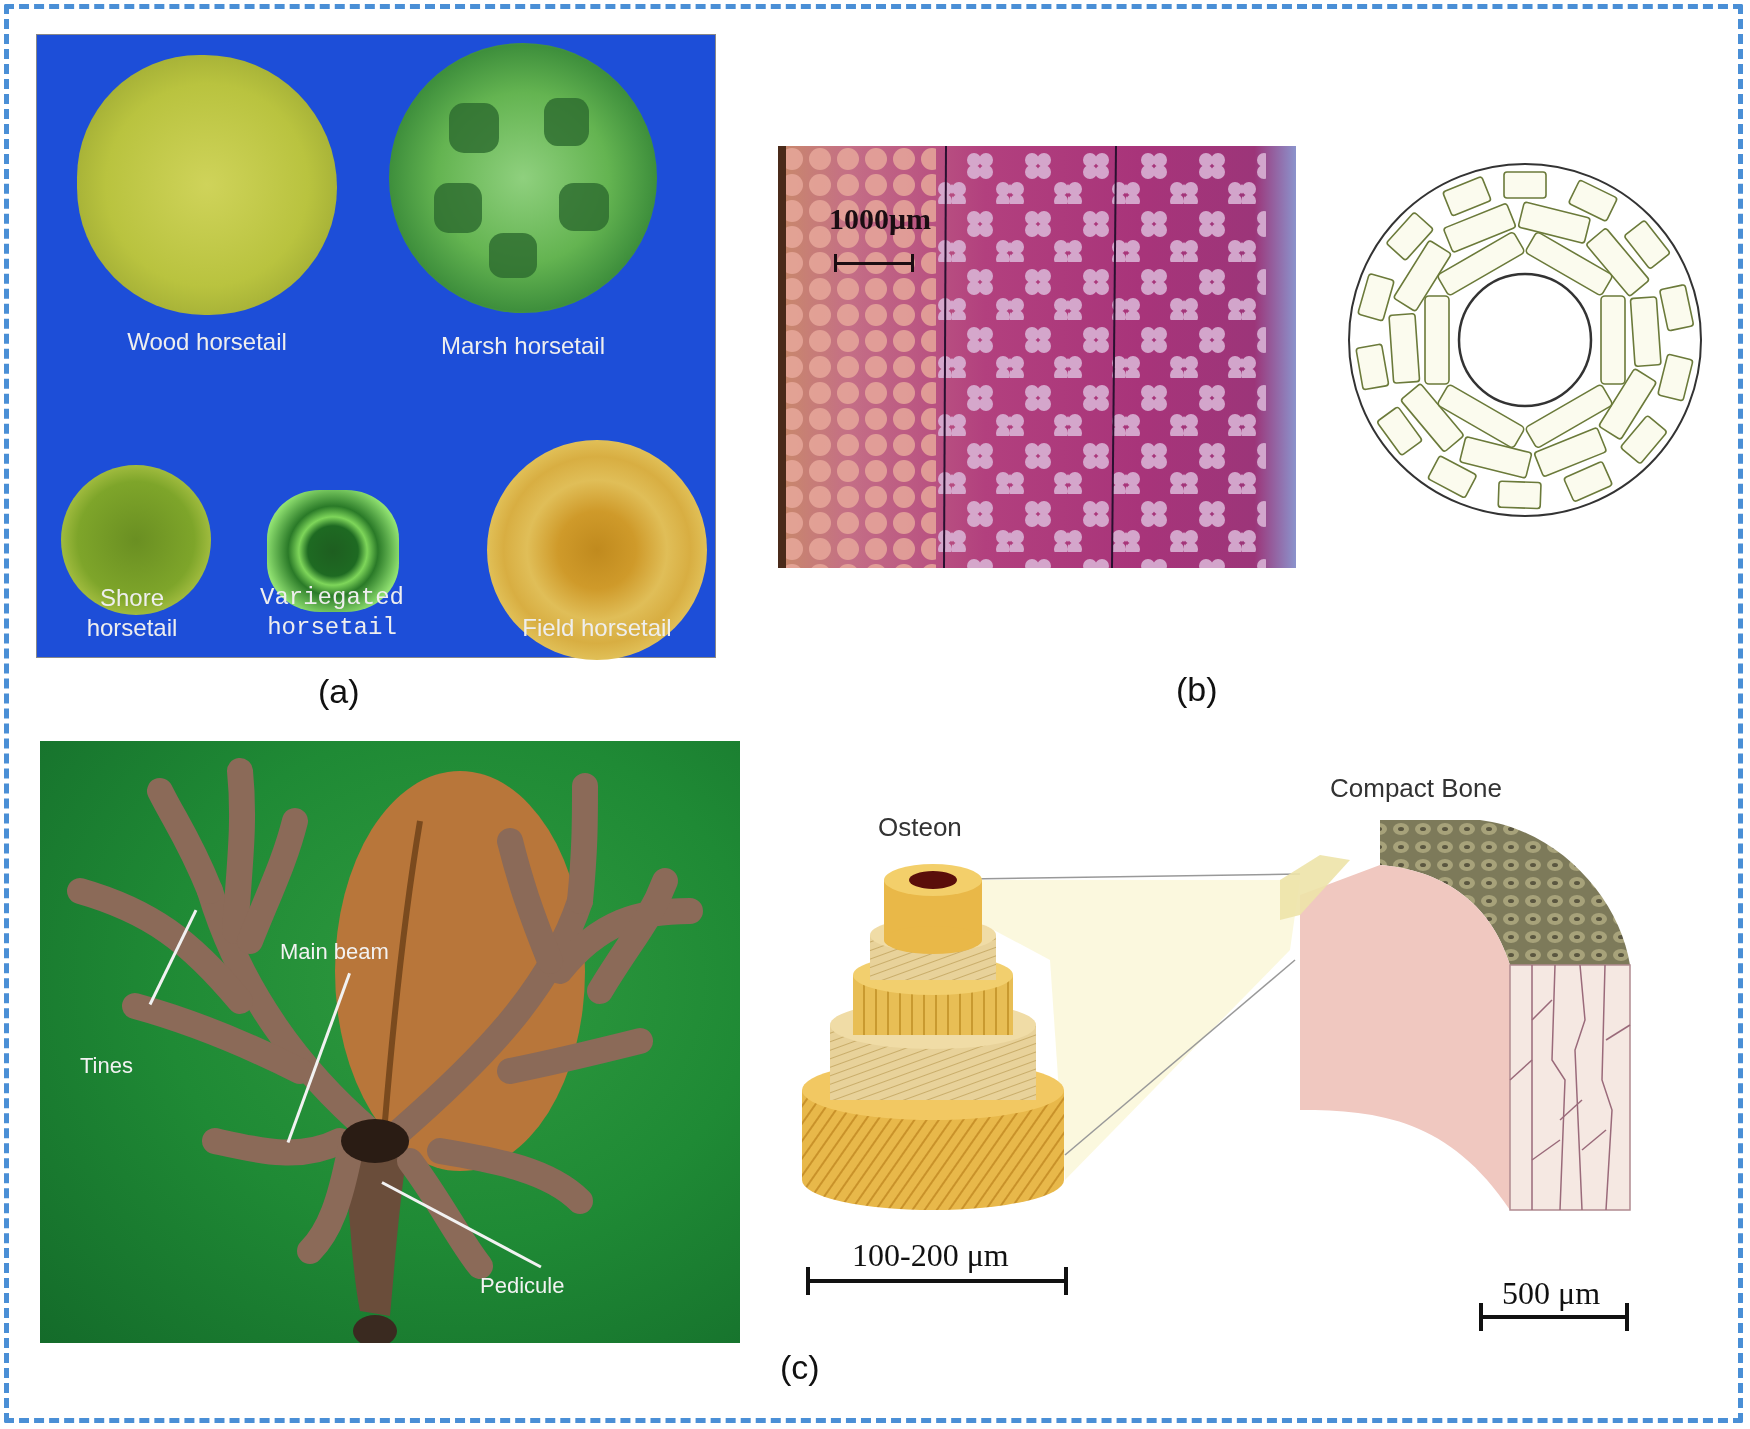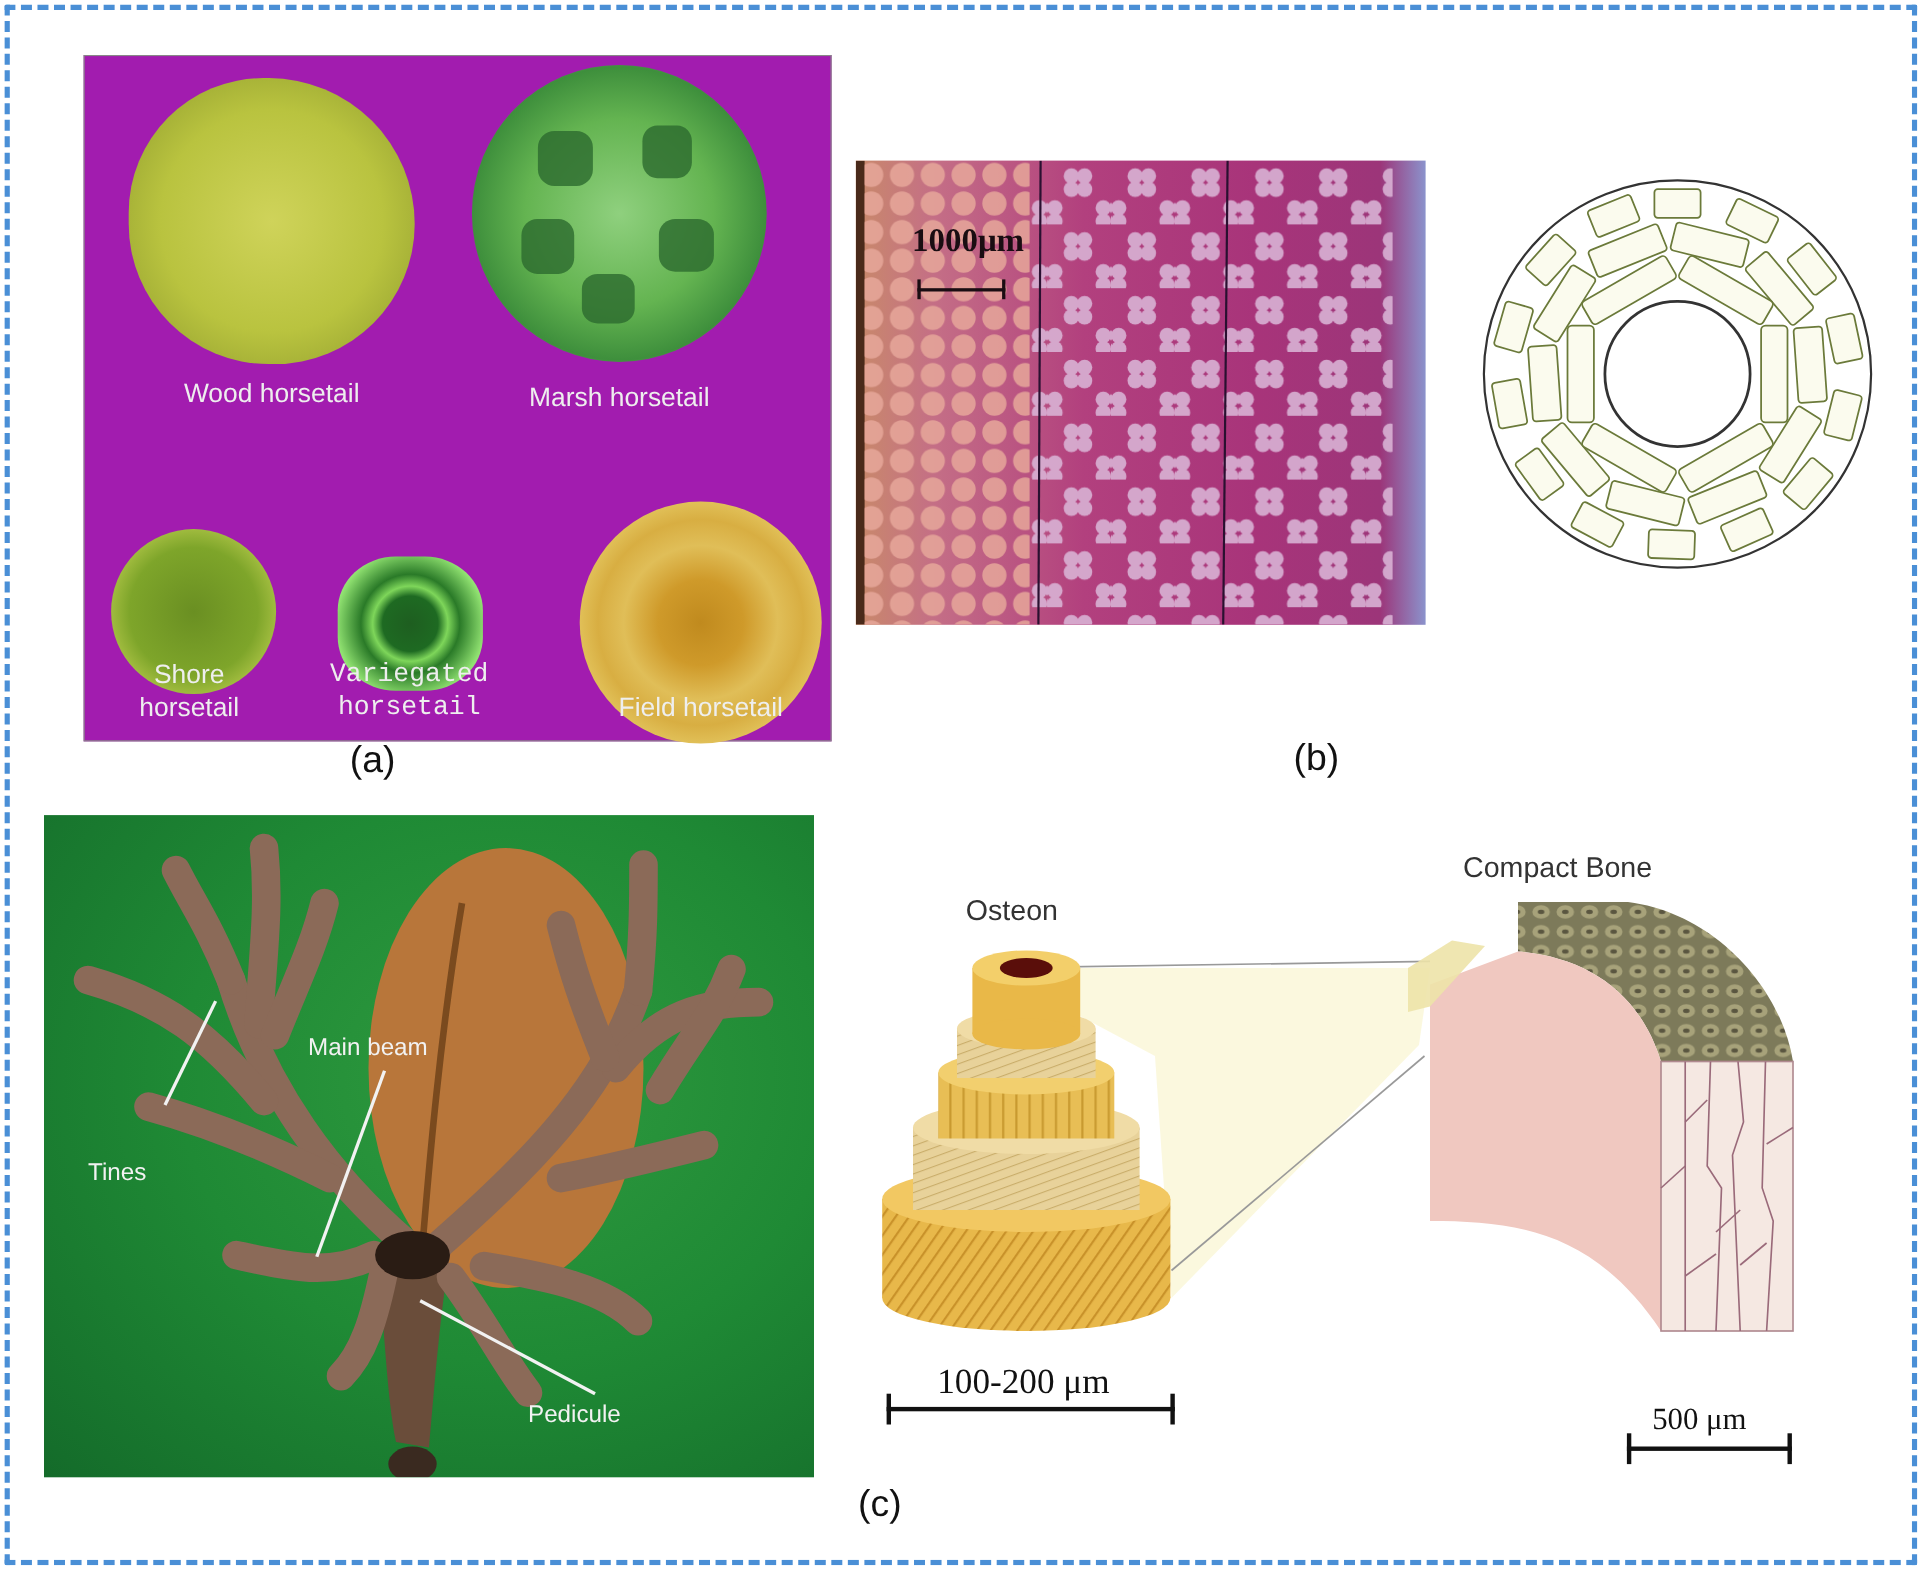--- a/index.html
+++ b/index.html
@@ -3,21 +3,21 @@
 <meta charset="utf-8">
 <style>
   html,body{margin:0;padding:0;background:#fff;}
   body{width:1750px;height:1429px;position:relative;overflow:hidden;font-family:"Liberation Sans",sans-serif;}
   .frame{position:absolute;left:4px;top:4px;width:1739px;height:1419px;box-sizing:border-box;
     border:5px dashed #4a8fd6;border-radius:2px;}
   .abs{position:absolute;}
   .label{position:absolute;font-family:"Liberation Sans",sans-serif;color:#111;}
   .panel-tag{font-size:34px;color:#111;}
   
-  #panel-a{left:36px;top:50px;width:678px;height:622px;background:#a21caf;border:1px solid #888;margin-left:40px;}
+  #panel-a{left:36px;top:34px;width:678px;height:622px;background:#1d4ed8;border:1px solid #888;}
   .spec{position:absolute;border-radius:50%;}
   .wtxt{position:absolute;color:#eee;font-size:24px;text-align:center;line-height:30px;font-family:"Liberation Sans",sans-serif;}
   
   #micro{left:778px;top:146px;width:518px;height:422px;overflow:hidden;
     background:linear-gradient(90deg,#c98a6a 0%,#c46e86 14%,#b2407e 40%,#a8347a 70%,#9c3579 92%,#8b93cc 100%);}
   
   #deer{left:40px;top:741px;width:700px;height:602px;overflow:hidden;
     background:radial-gradient(ellipse at 60% 40%,#2f9a3f 0%,#1f8a35 50%,#146b2a 100%);}
   .arrow-line{position:absolute;height:3px;background:#f2f2f2;transform-origin:0 50%;}
   .dlabel{position:absolute;color:#f2f2f2;font-size:22px;font-family:"Liberation Sans",sans-serif;}
@@ -258,15 +258,15 @@
       <path d="M280 300 L302 280"></path>
       <path d="M302 330 L326 310"></path>
     <path d="M230 260 L252 240"></path>
       <path d="M326 220 L350 205"></path>
       <path d="M252 340 L280 320"></path>
   </g>
 
   <path d="M0 60 L40 35 L70 40 L20 95 L0 100 Z" fill="#ede3a8" opacity="0.9"></path>
 </svg>
 <div class="scalebar" style="left:1479px;top:1315px;width:150px;"></div>
-<div class="label serif" style="left:1502px;top:1275px;font-size:28px;color:#111;">500 μm</div>
+<div class="label serif" style="left:1502px;top:1275px;font-size:32px;color:#111;">500 μm</div>
 
 <div class="label panel-tag" style="left:780px;top:1348px;">(c)</div>
 
 </body></html>

